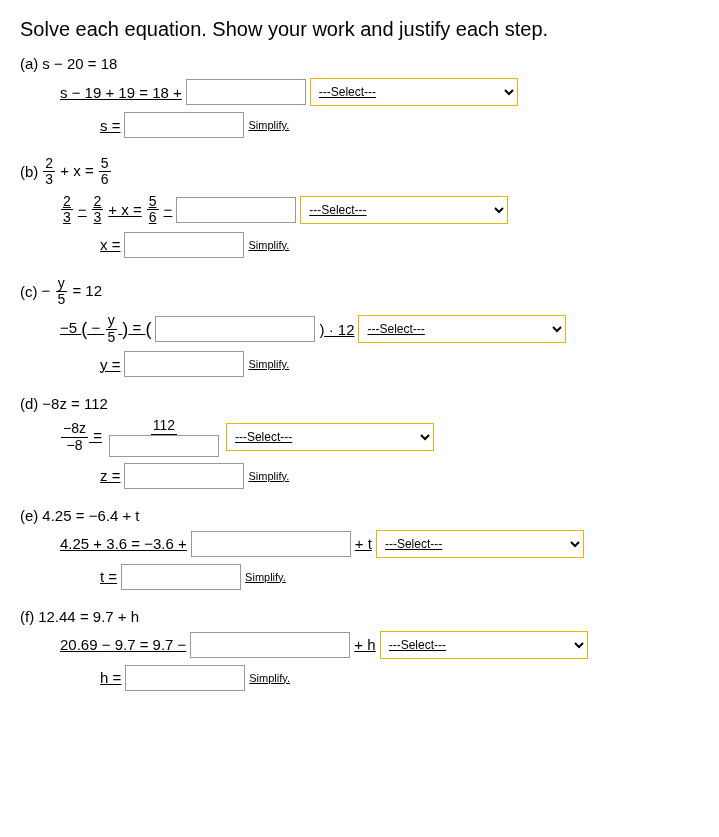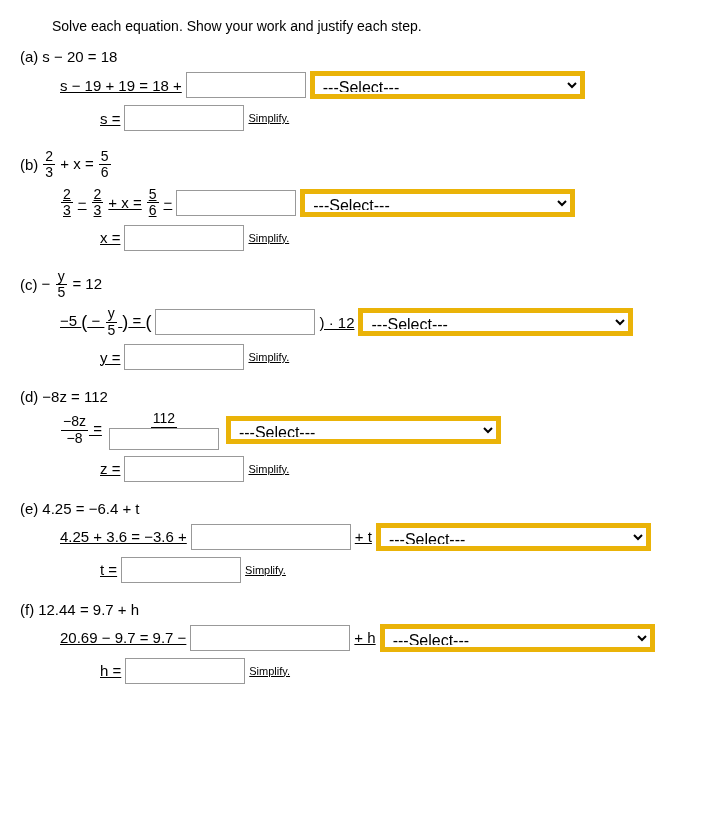--- a/index.html
+++ b/index.html
@@ -6,23 +6,22 @@
     body {
       font-family: Arial, sans-serif;
       font-size: 15px;
       background: #fff;
       color: #000;
       width: 719px;
       min-height: 837px;
       padding: 18px 20px;
     }
     .instructions {
-      font-size: 14px;
+      font-size: 20px;
       margin-bottom: 14px;
-      margin-left: 32px;
     }
     .problem {
       margin-bottom: 18px;
     }
     .problem-label {
       font-weight: normal;
       font-size: 15px;
     }
     .problem-row {
       display: flex;
@@ -37,23 +36,23 @@
       border: 1px solid #999;
       padding: 2px 6px;
       font-size: 15px;
       height: 26px;
       outline: none;
       background: #fff;
     }
     .input-sm { width: 120px; }
     .input-md { width: 160px; }
     select {
-      border: 5px solid #eab308;
+      border: 1px solid #eab308;
       padding: 2px 4px;
-      font-size: 16px;
+      font-size: 12px;
       height: 28px;
       background: #fff;
       min-width: 140px;
       outline: none;
       cursor: pointer;
     }
     .select-wide { min-width: 200px; }
     .simplify {
       font-size: 11px;
     }

